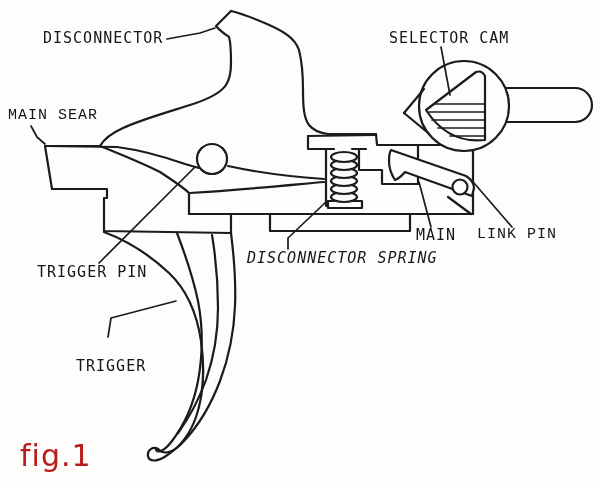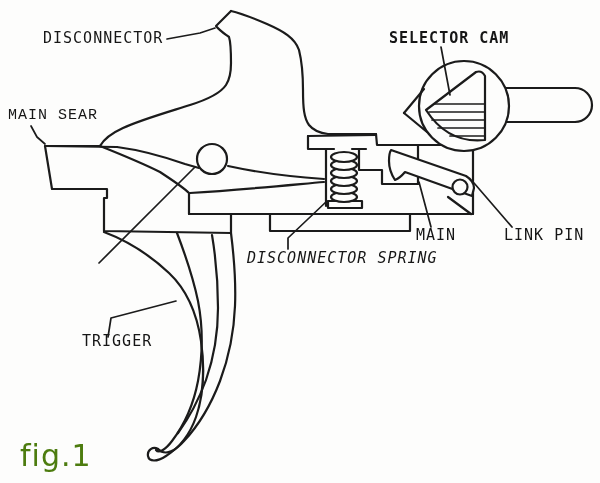--- a/index.html
+++ b/index.html
@@ -6,21 +6,21 @@
   .figure-wrap{
     position:relative;width:600px;height:483px;background:#fdfdfc;overflow:hidden;
     font-family:"DejaVu Sans Mono","Liberation Mono",monospace;
   }
   .figure-wrap svg{position:absolute;left:0;top:0;}
   .part-label{
     position:absolute;white-space:nowrap;color:#161616;
     font-size:15px;letter-spacing:1px;line-height:14px;font-weight:500;
   }
   .fig-caption{
-    position:absolute;left:20px;top:438px;color:#4d7c0f;
+    position:absolute;left:20px;top:438px;color:#b91c1c;
     font-family:"DejaVu Sans","Liberation Sans",sans-serif;
     font-size:30px;letter-spacing:1px;font-weight:400;
   }
   .ln{fill:none;stroke:#1b1b1b;stroke-width:2.2;stroke-linecap:round;stroke-linejoin:round;}
   .ln-fill{fill:#fdfdfc;stroke:#1b1b1b;stroke-width:2.2;stroke-linecap:round;stroke-linejoin:round;}
   .leader{fill:none;stroke:#1b1b1b;stroke-width:1.7;stroke-linecap:round;stroke-linejoin:round;}
   .hatch{fill:none;stroke:#1b1b1b;stroke-width:1.7;stroke-linecap:round;}
 </style>
 </head>
 <body>
@@ -106,21 +106,22 @@
       <path class="leader" d="M31,126 L37,137 L45,144"></path>
       <path class="leader" d="M99,263 L195,167"></path>
       <path class="leader" d="M288,249 L288,238 L327,201"></path>
       <path class="leader" d="M431,227 L419,182"></path>
       <path class="leader" d="M512,227 L474,183"></path>
       <path class="leader" d="M108,337 L111,318 L176,301"></path>
     </g>
   </svg>
 
   <div class="part-label" style="left:43px;top:31px;">DISCONNECTOR</div>
-  <div class="part-label" style="left:389px;top:31px;font-weight:bold;">SELECTOR CAM</div>
+  <div class="part-label" style="left:389px;top:31px;">SELECTOR CAM</div>
   <div class="part-label" style="left:8px;top:109px;font-family:Liberation Mono, monospace;">MAIN SEAR</div>
+  <div class="part-label" style="left:37px;top:265px;">TRIGGER PIN</div>
   <div class="part-label" style="left:247px;top:251px;font-style:italic;">DISCONNECTOR SPRING</div>
   <div class="part-label" style="left:416px;top:228px;">MAIN</div>
-  <div class="part-label" style="left:504px;top:228px;">LINK PIN</div>
-  <div class="part-label" style="left:76px;top:334px;margin-left:6px;">TRIGGER</div>
+  <div class="part-label" style="left:477px;top:228px;font-family:Liberation Mono, monospace;">LINK PIN</div>
+  <div class="part-label" style="left:76px;top:359px;">TRIGGER</div>
 
   <div class="fig-caption">fig.1</div>
 </div>
 
 </body></html>

